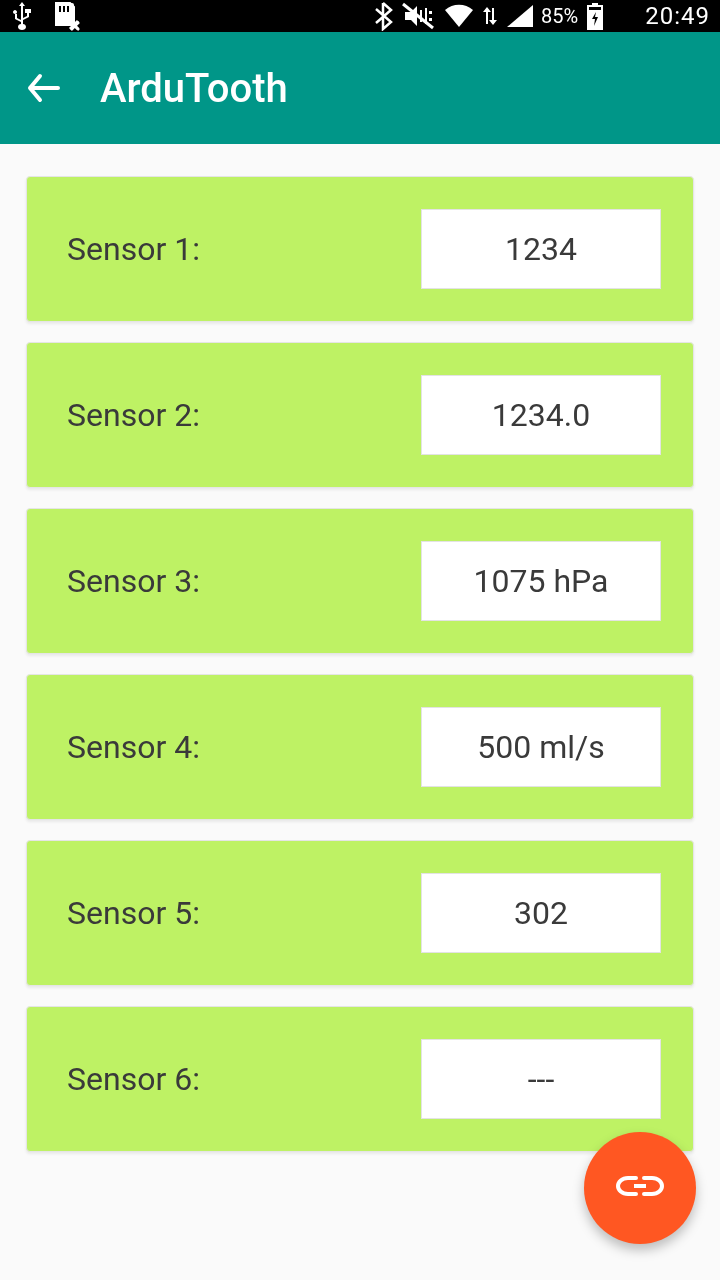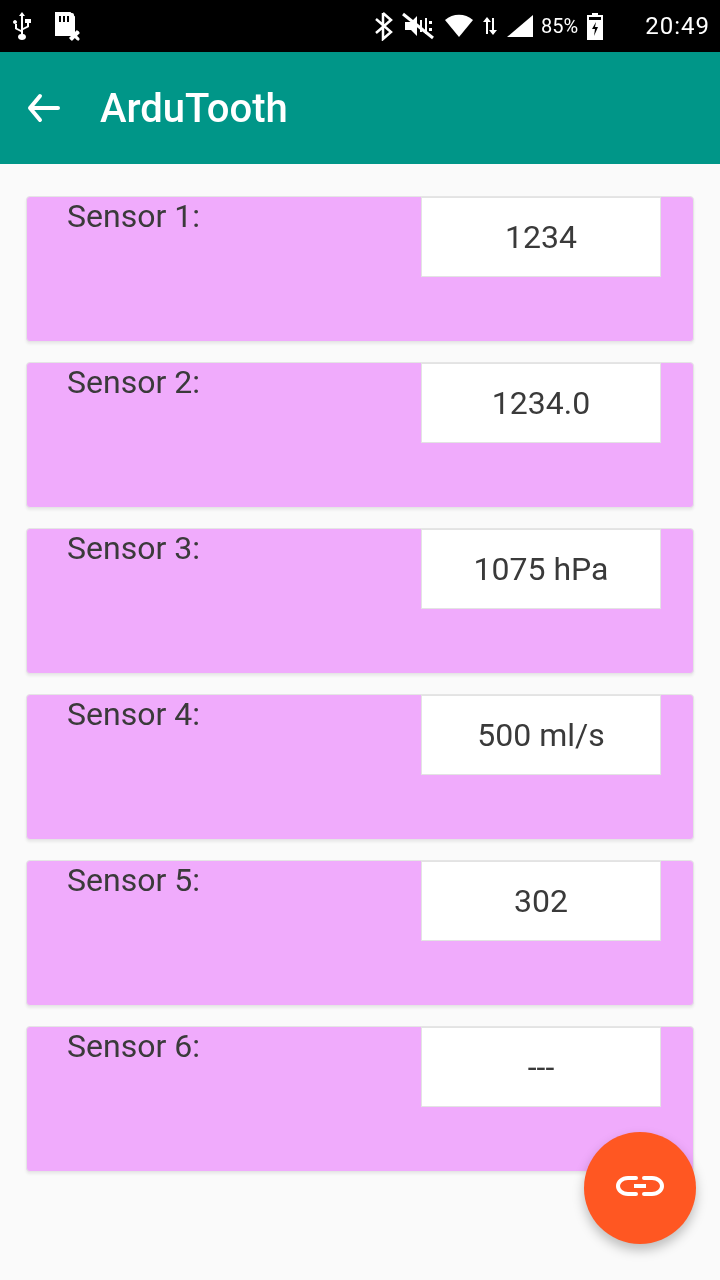--- a/index.html
+++ b/index.html
@@ -9,21 +9,21 @@
     }
     body {
       width: 720px;
       height: 1280px;
       font-family: Roboto, Arial, sans-serif;
       background: #fafafa;
       overflow: hidden;
       position: relative;
     }
     .status-bar {
-      height: 52px;
+      height: 32px;
       background: #000;
       color: #fff;
       display: flex;
       align-items: center;
       justify-content: space-between;
       padding: 0 10px;
       font-size: 24px;
     }
     .status-left {
       display: flex;
@@ -65,27 +65,27 @@
       cursor: pointer;
     }
     .app-title {
       font-size: 40px;
       font-weight: 500;
     }
     .content {
       padding: 32px 26px 0 26px;
     }
     .sensor-card {
-      background: #f0abfc;
+      background: #bef264;
       border: 1px solid #e5e5e5;
       border-radius: 4px;
       box-shadow: 0 2px 3px rgba(0,0,0,0.07);
       height: 146px;
       display: flex;
-      align-items: flex-start;
+      align-items: center;
       justify-content: space-between;
       padding: 0 32px 0 40px;
       margin-bottom: 20px;
     }
     .sensor-label {
       font-size: 32px;
       color: #3a3a3a;
     }
     .sensor-value-box {
       width: 240px;

